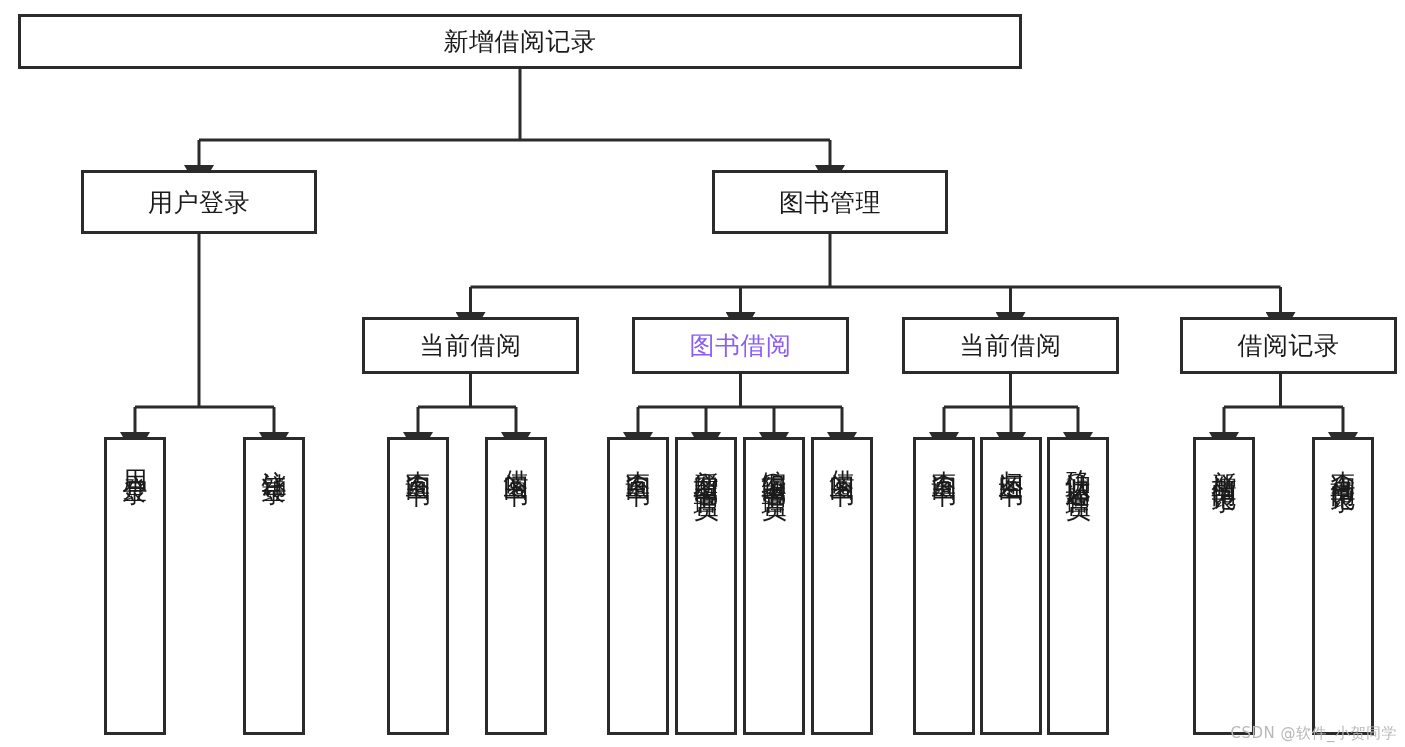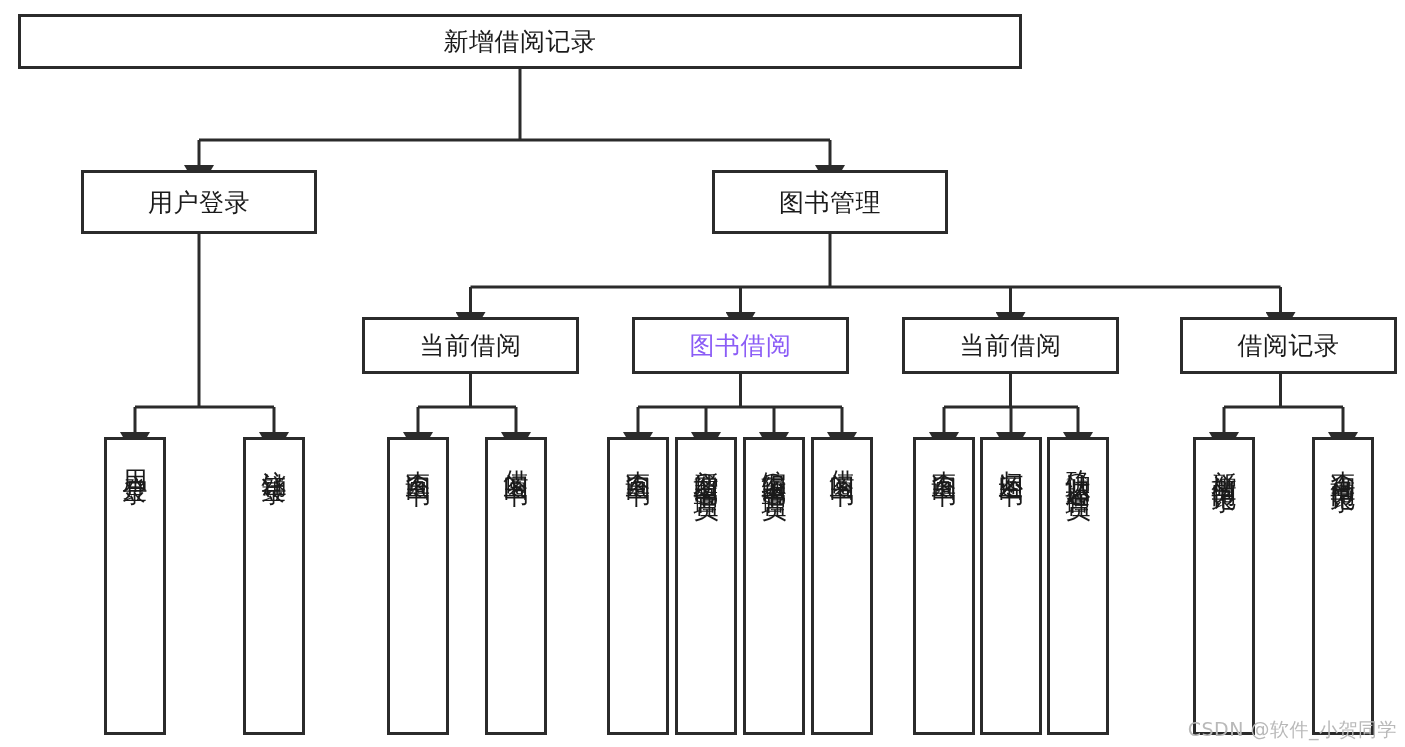--- a/index.html
+++ b/index.html
@@ -55,21 +55,21 @@
     text-orientation: upright;
     font-size: 25px;
     line-height: 1.0;
     letter-spacing: 4px;
     white-space: nowrap;
   }
   #watermark {
     position: absolute;
     right: 8px;
     bottom: 4px;
-    font-size: 19px;
+    font-size: 15px;
     color: #b9b9b9;
     letter-spacing: 0.5px;
     white-space: nowrap;
     font-family: "DejaVu Sans", "Liberation Sans", sans-serif;
     text-align: right;
   }
 </style>
 </head>
 <body>
 

